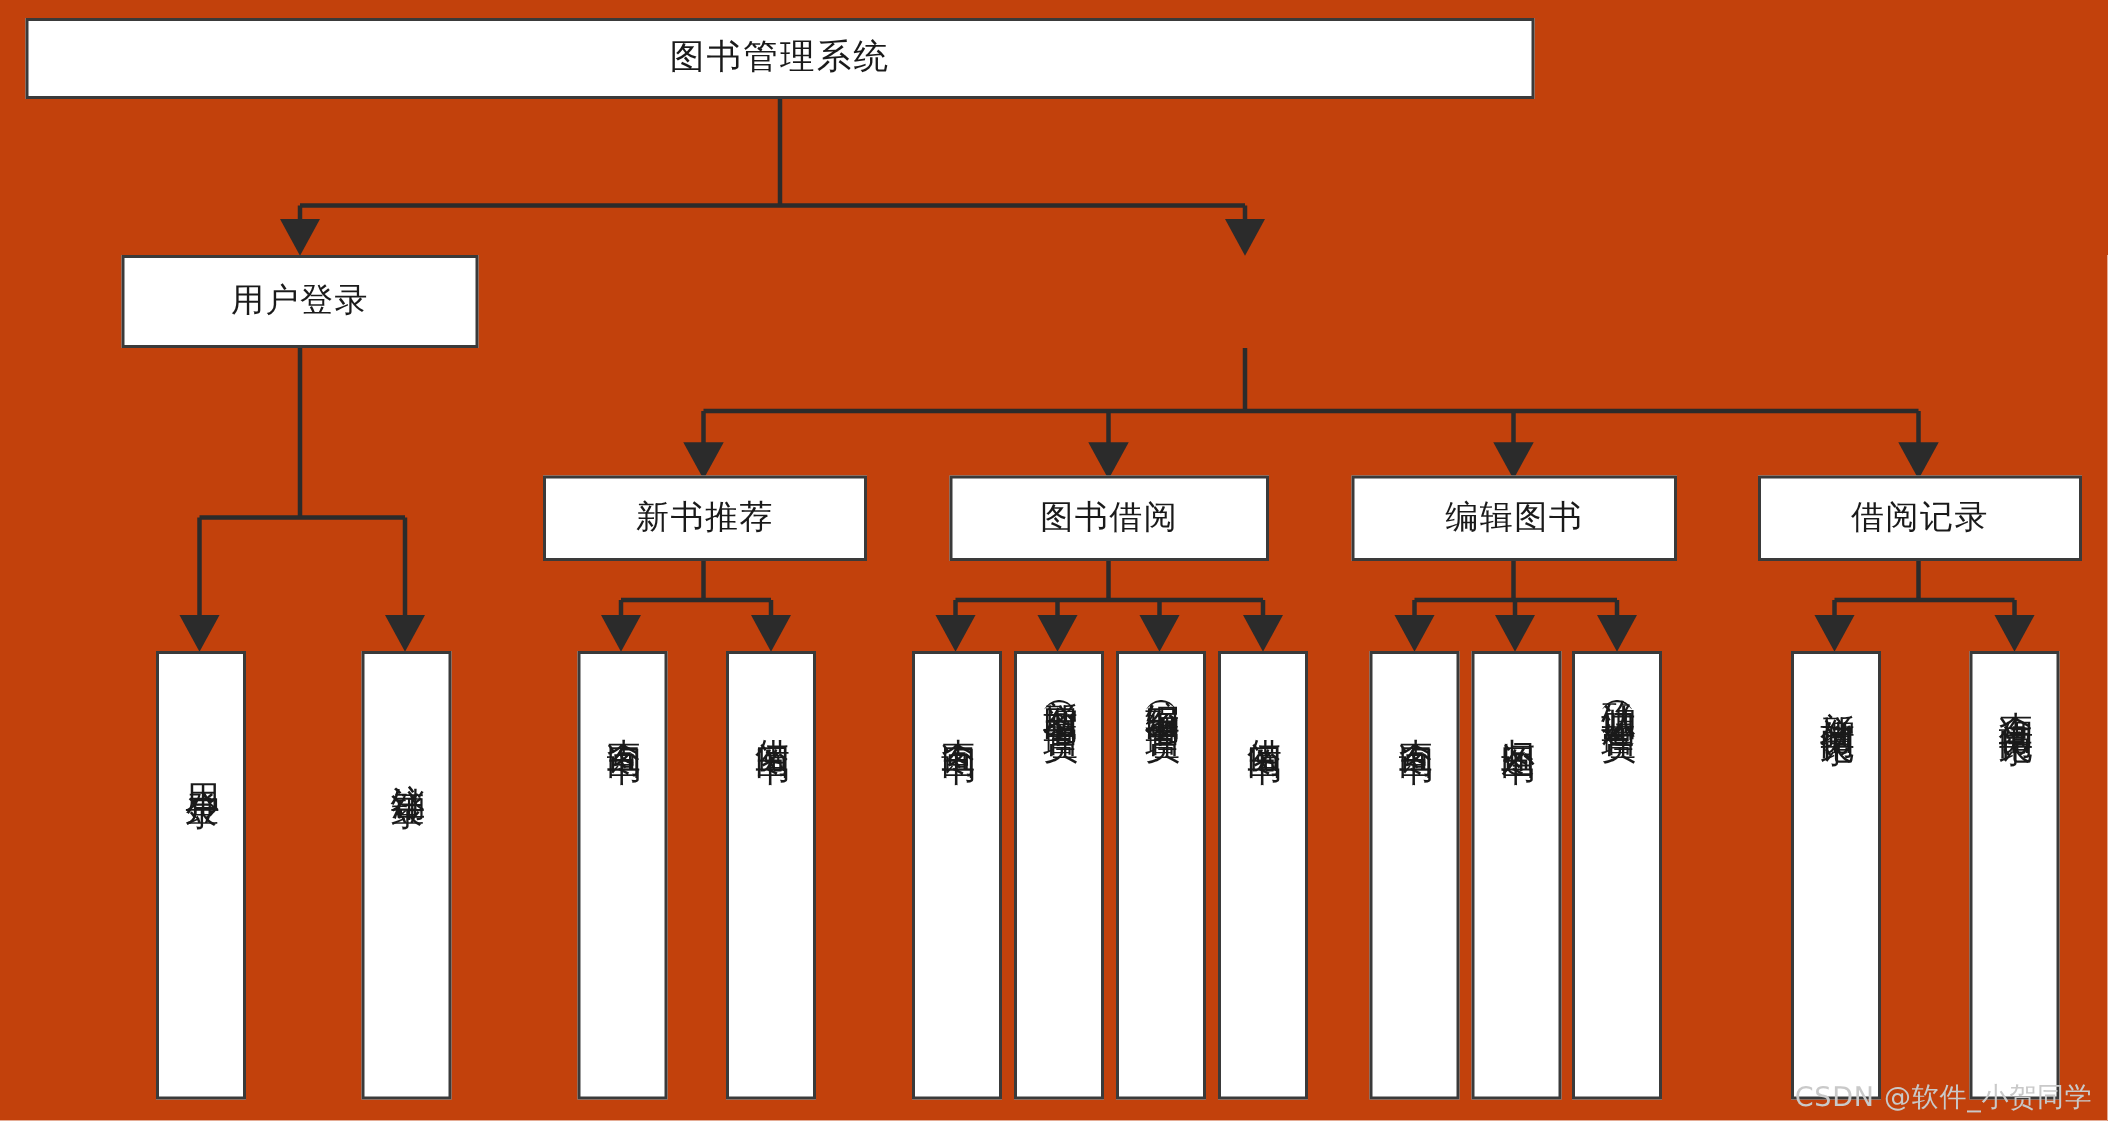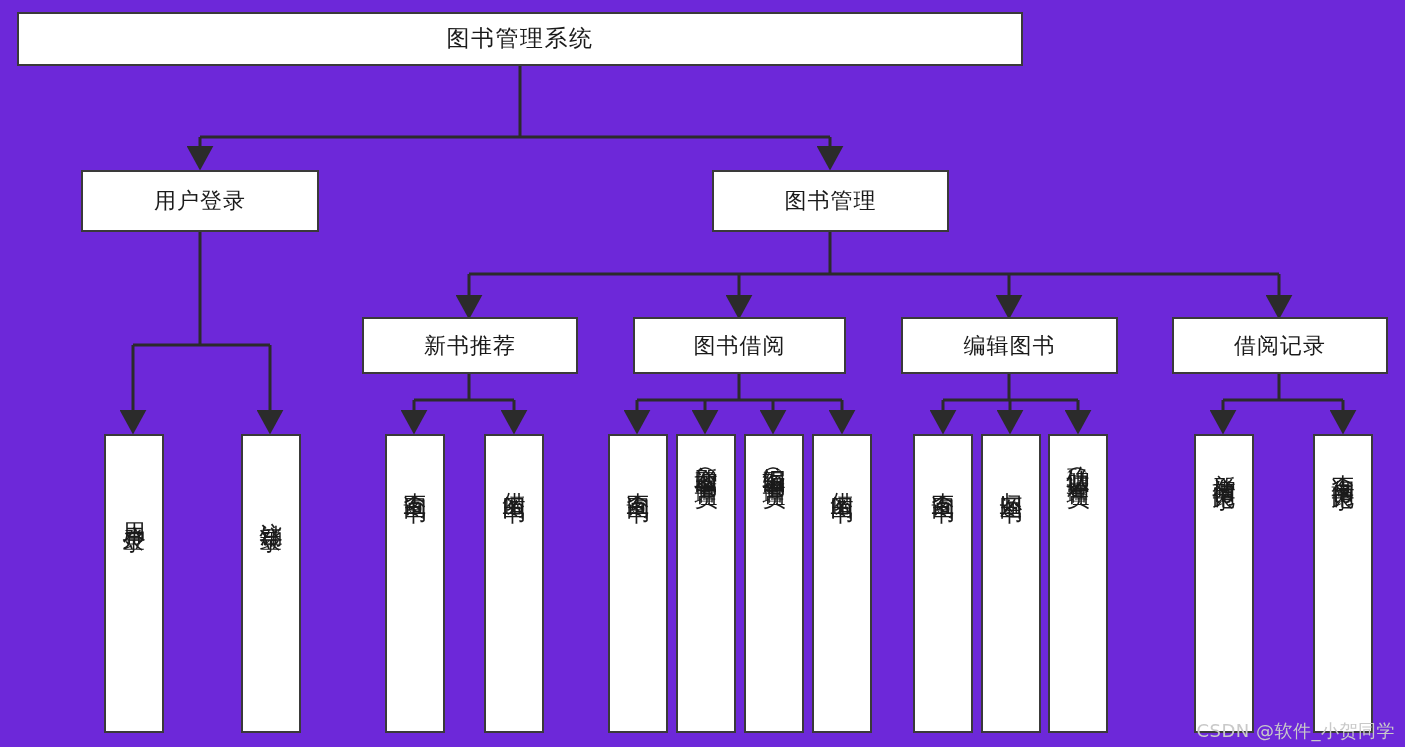--- a/index.html
+++ b/index.html
@@ -5,21 +5,21 @@
 <style>
   html,body{margin:0;padding:0;background:#ffffff;}
   body{
     font-family:"DejaVu Sans","Liberation Sans",sans-serif;
     -webkit-font-smoothing:antialiased;
   }
   #diagram{
     position:relative;
     width:1405px;
     height:747px;
-    background:#6d28d9;
+    background:#c2410c;
     overflow:hidden;
   }
   #edge-layer{
     position:absolute;
     left:0; top:0;
     width:1405px;
     height:747px;
     pointer-events:none;
   }
   .node{
@@ -130,23 +130,20 @@
     </g>
   </svg>
 
   <div class="node h root" style="left:17px; top:12px; width:1006px; height:54px;">
     <span class="lbl">图书管理系统</span>
   </div>
 
   <div class="node h" style="left:81px; top:170px; width:238px; height:62px;">
     <span class="lbl">用户登录</span>
   </div>
-  <div class="node h" style="left:712px; top:170px; width:237px; height:62px;">
-    <span class="lbl">图书管理</span>
-  </div>
 
   <div class="node h" style="left:362px; top:317px; width:216px; height:57px;">
     <span class="lbl">新书推荐</span>
   </div>
   <div class="node h" style="left:633px; top:317px; width:213px; height:57px;">
     <span class="lbl">图书借阅</span>
   </div>
   <div class="node h" style="left:901px; top:317px; width:217px; height:57px;">
     <span class="lbl">编辑图书</span>
   </div>

